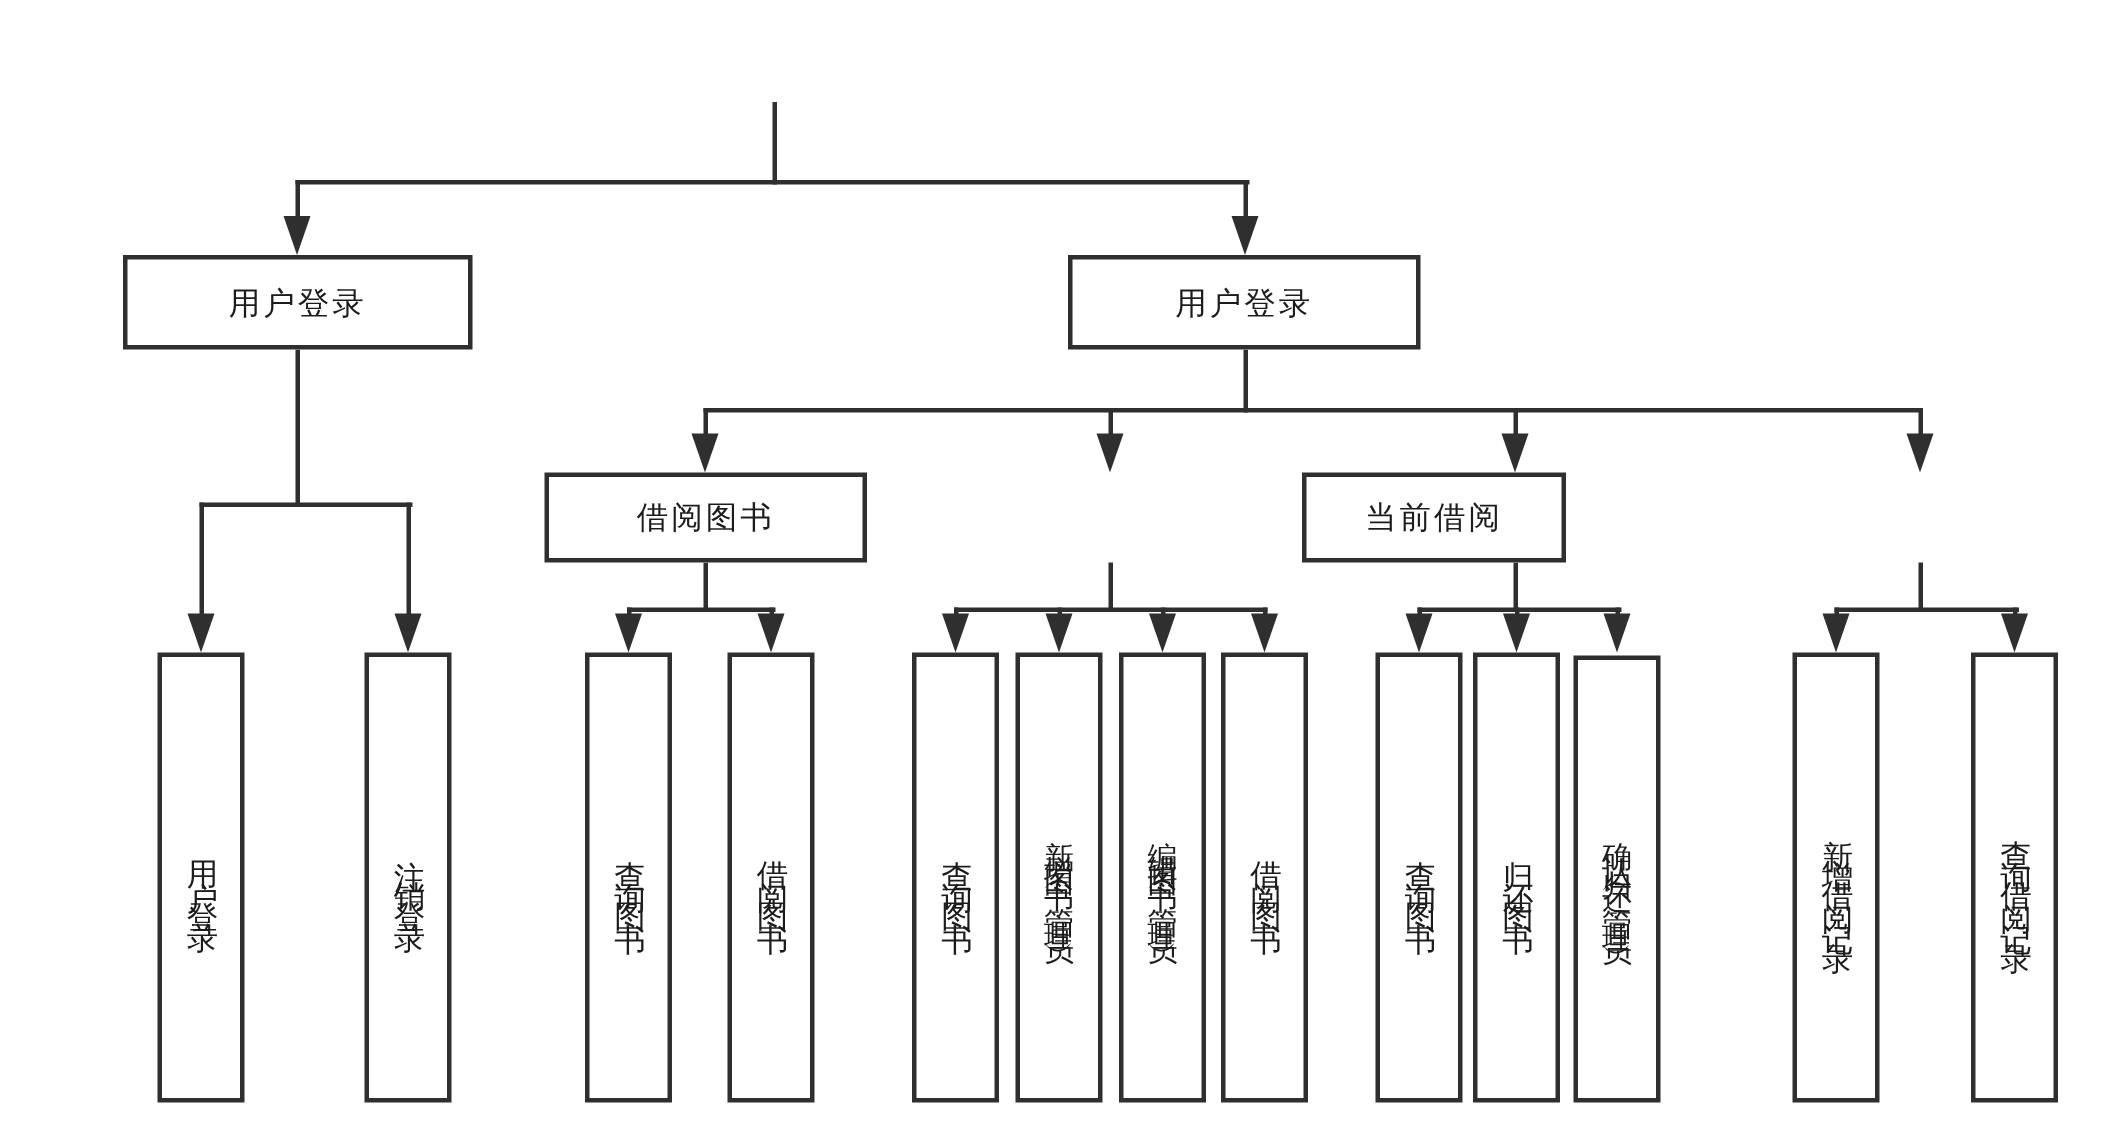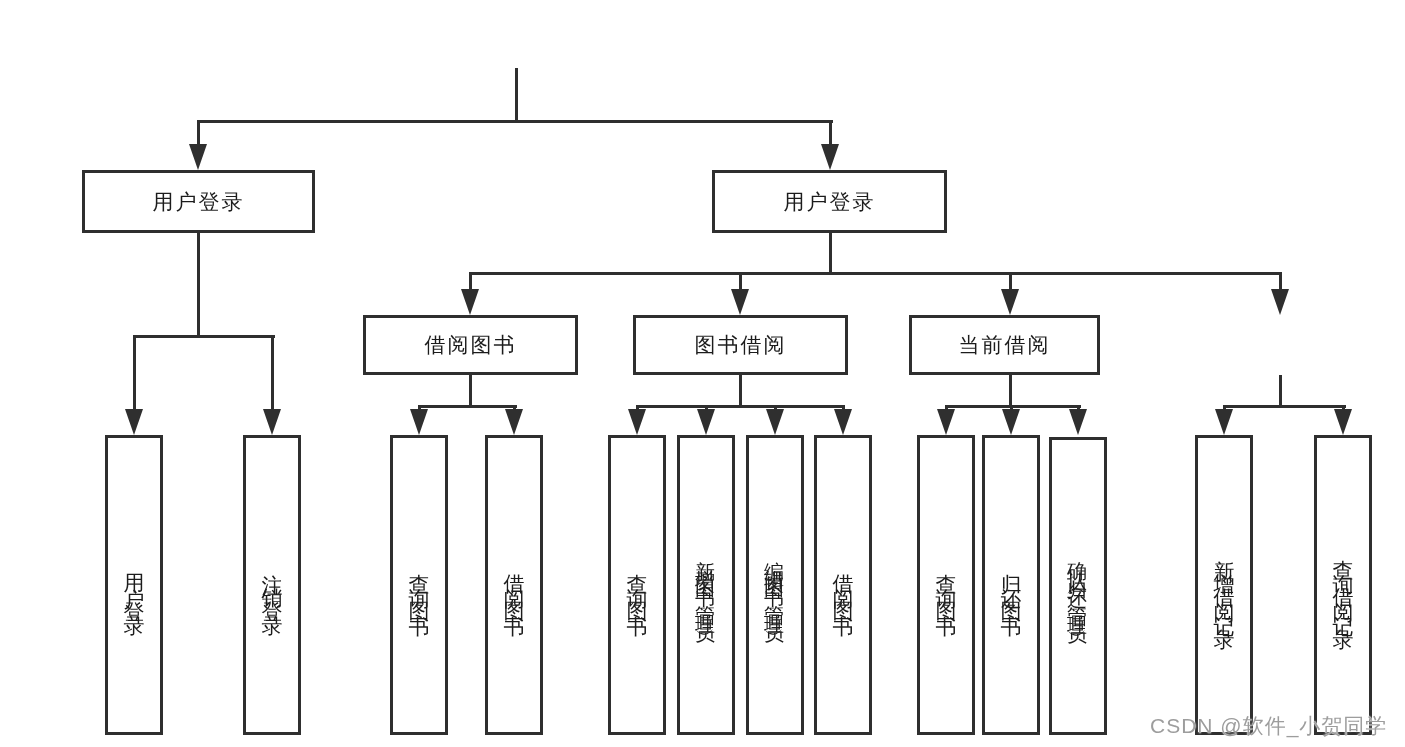--- a/index.html
+++ b/index.html
@@ -104,24 +104,21 @@
   <div class="node h" style="left:82px;top:170px;width:233px;height:63px;">
     <span>用户登录</span>
   </div>
   <div class="node h" style="left:712px;top:170px;width:235px;height:63px;">
     <span>用户登录</span>
   </div>
 
   <div class="node h" style="left:363px;top:315px;width:215px;height:60px;">
     <span>借阅图书</span>
   </div>
-  <div class="node h" style="left:633px;top:315px;width:215px;height:60px;">
-    <span>图书借阅</span>
-  </div>
-  <div class="node h" style="left:909px;top:315px;width:191px;height:60px;text-align:right;">
+  <div class="node h" style="left:868px;top:315px;width:176px;height:60px;text-align:right;">
     <span>当前借阅</span>
   </div>
 
   <div class="node v" style="left:105px;top:435px;width:58px;height:300px;">
     <span>用户登录</span>
   </div>
   <div class="node v" style="left:243px;top:435px;width:58px;height:300px;">
     <span>注销登录</span>
   </div>
 
@@ -155,15 +152,14 @@
     <span>确认归还（管理员）</span>
   </div>
 
   <div class="node v" style="left:1195px;top:435px;width:58px;height:300px;">
     <span>新增借阅记录</span>
   </div>
   <div class="node v" style="left:1314px;top:435px;width:58px;height:300px;">
     <span>查询借阅记录</span>
   </div>
 
-  <div class="wm">CSDN @软件_小贺同学</div>
 
 </div>
 
 </body></html>

